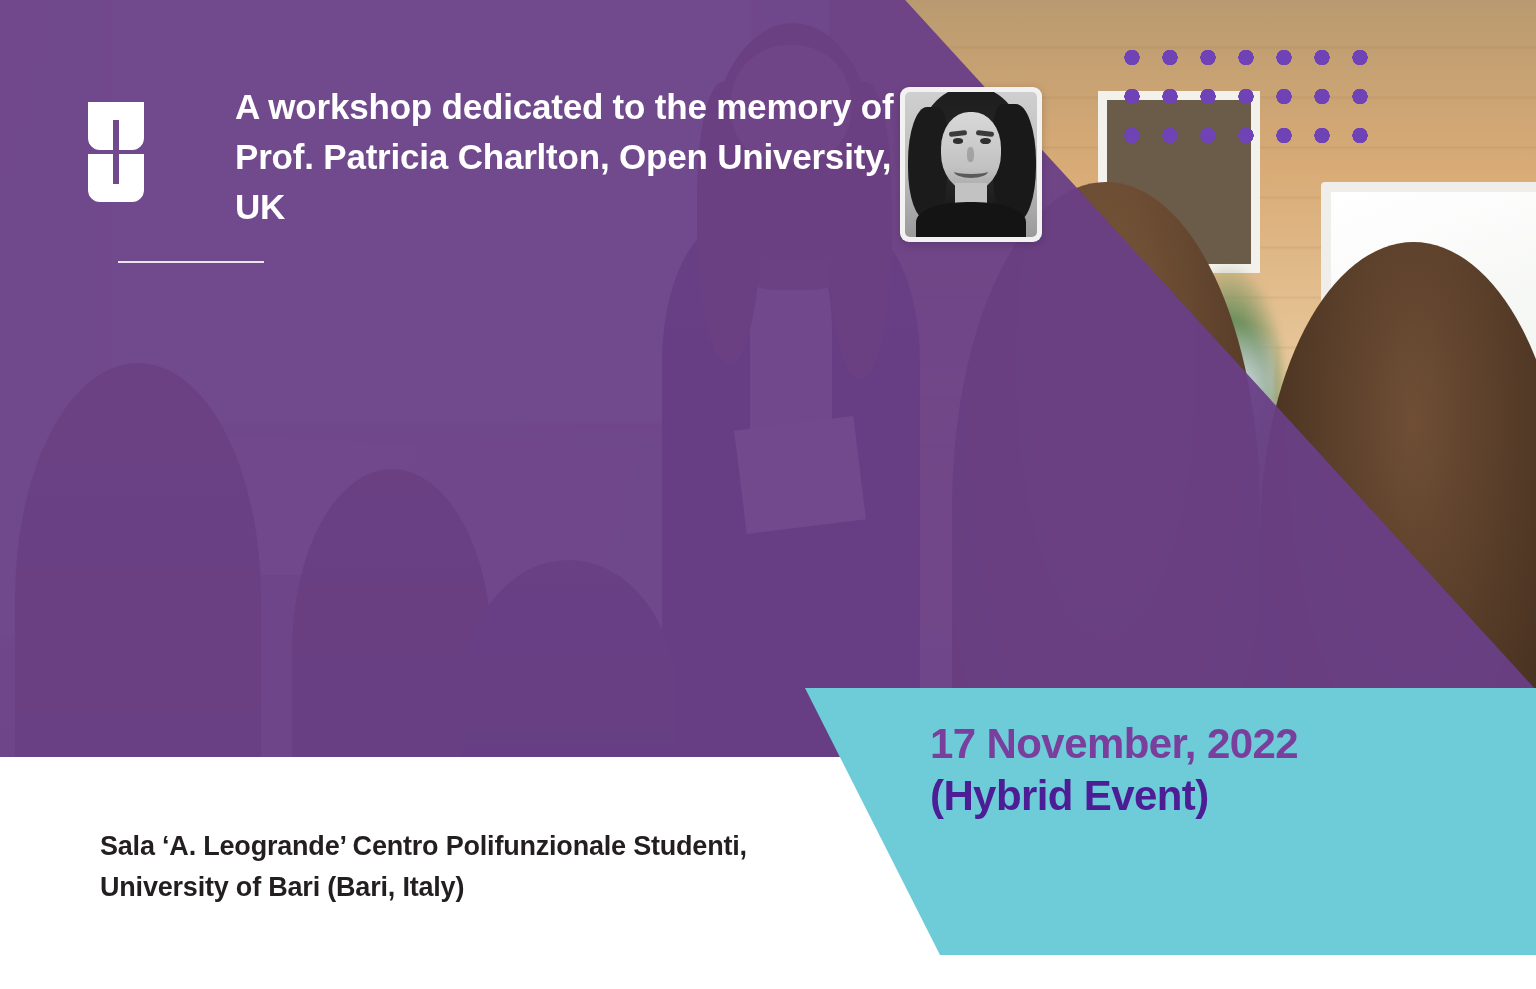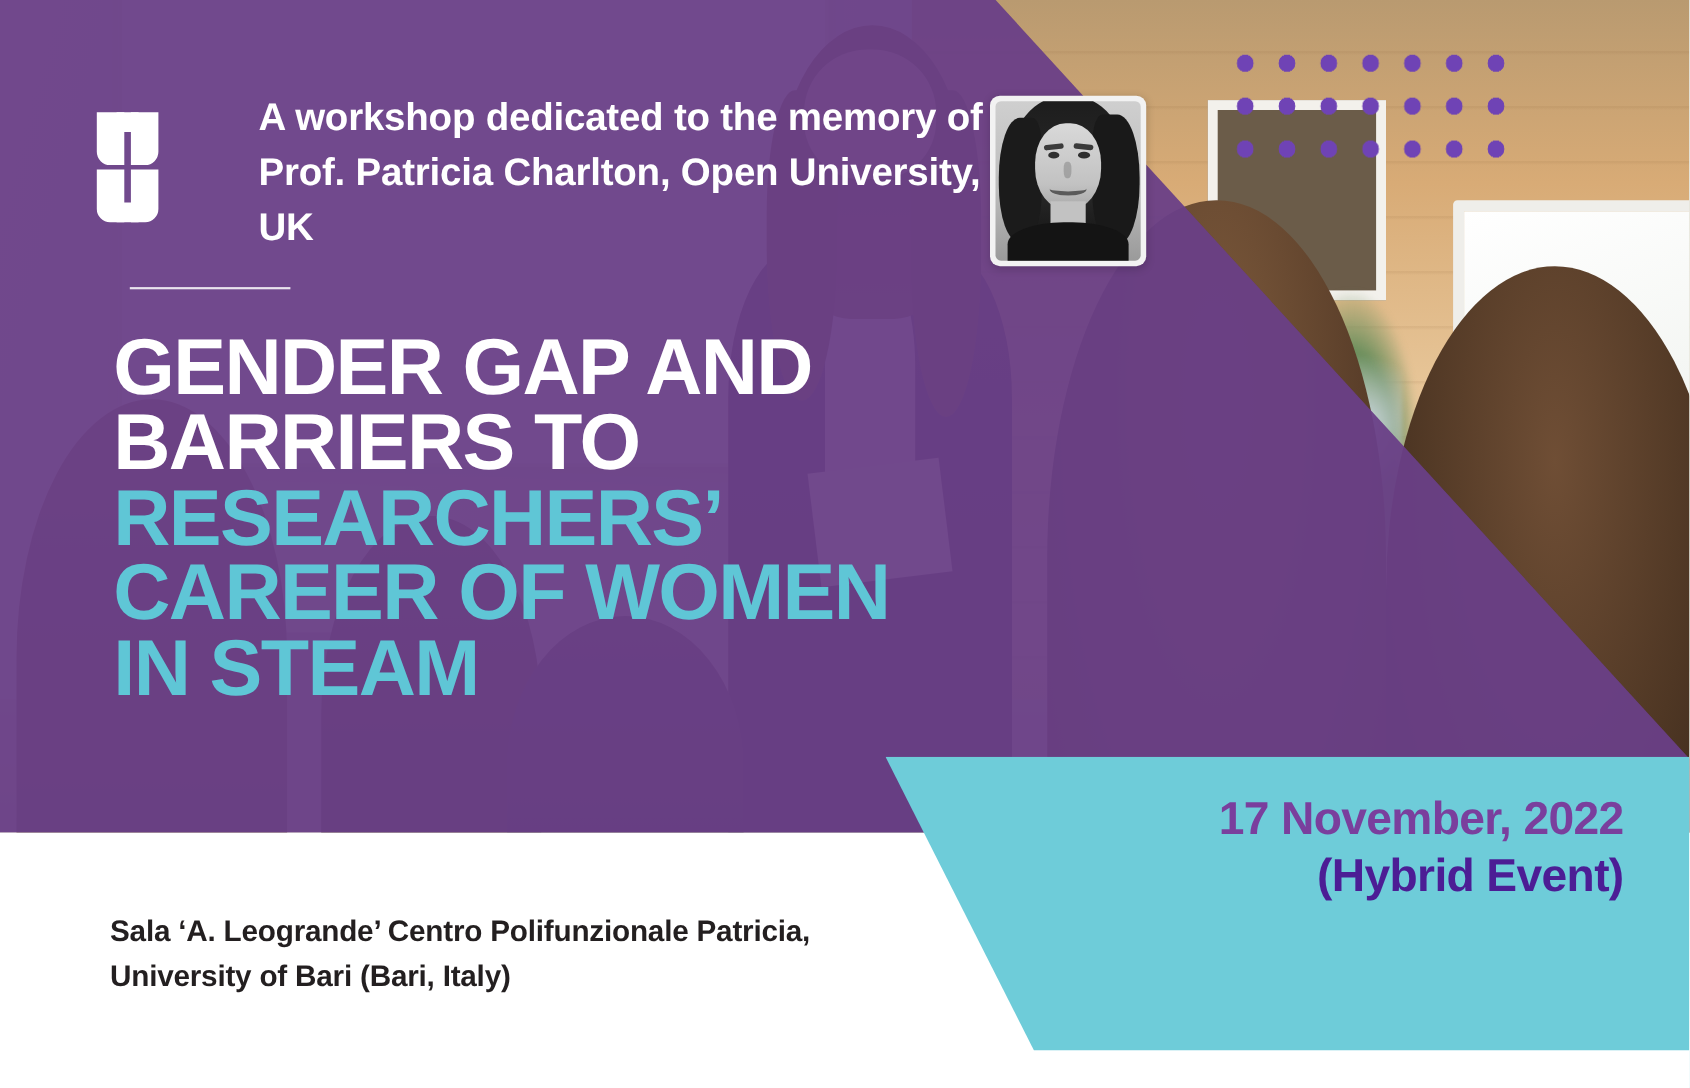--- a/index.html
+++ b/index.html
@@ -255,22 +255,21 @@
     position:absolute; left:100px; top:826px; width:700px;
     color:#231f20;
     font-size:27px;
     font-weight:bold;
     line-height:1.52;
     letter-spacing:-0.2px;
   }
 
   
   .datebox{
-    position:absolute; left:966px; top:718px; width:510px;
-    text-align:right;
+    position:absolute; left:930px; top:718px; width:510px;
   }
   .datebox .dline{
     display:block;
     font-size:42px;
     font-weight:bold;
     line-height:1.24;
     letter-spacing:-0.6px;
   }
   .dl-purple{ color:#7a3f9d; }
   .dl-white{ color:#4c1d95; }
@@ -321,27 +320,20 @@
            M2 54 L27 54 L27 102 L14 102 A12 12 0 0 1 2 90 Z
            M33 54 L58 54 L58 90 A12 12 0 0 1 46 102 L33 102 Z"></path>
       <path fill="#ffffff" d="M20 2 H40 V20 H20 Z"></path>
       <path fill="#ffffff" d="M20 84 H40 V102 H20 Z"></path>
     </svg>
   </div>
 
   <div class="subtitle">A workshop dedicated to the memory of Prof. Patricia Charlton, Open University, UK</div>
   <div class="divider"></div>
 
-  <h1 class="title">
-    <span class="l-white">GENDER GAP AND</span>
-    <span class="l-white">BARRIERS TO</span>
-    <span class="l-teal">RESEARCHERS’</span>
-    <span class="l-teal">CAREER OF WOMEN</span>
-    <span class="l-teal">IN STEAM</span>
-  </h1>
 
   <div class="portrait">
     <div class="pimg">
       <div class="p-hair"></div>
       <div class="p-hairL"></div>
       <div class="p-hairR"></div>
       <div class="p-face"></div>
       <div class="p-brow p-browL"></div>
       <div class="p-brow p-browR"></div>
       <div class="p-eye p-eyeL"></div>
@@ -352,20 +344,20 @@
       <div class="p-cloth"></div>
     </div>
   </div>
 
   <div class="white-band"></div>
 
   <div class="teal-panel">
     <div class="teal-shape"></div>
   </div>
 
-  <div class="venue">Sala ‘A. Leogrande’ Centro Polifunzionale Patricia, University of Bari (Bari, Italy)</div>
+  <div class="venue">Sala ‘A. Leogrande’ Centro Polifunzionale Studenti, University of Bari (Bari, Italy)</div>
 
   <div class="datebox">
     <span class="dline dl-purple">17 November, 2022</span>
     <span class="dline dl-white">(Hybrid Event)</span>
   </div>
 
 </div>
 
 </body></html>

